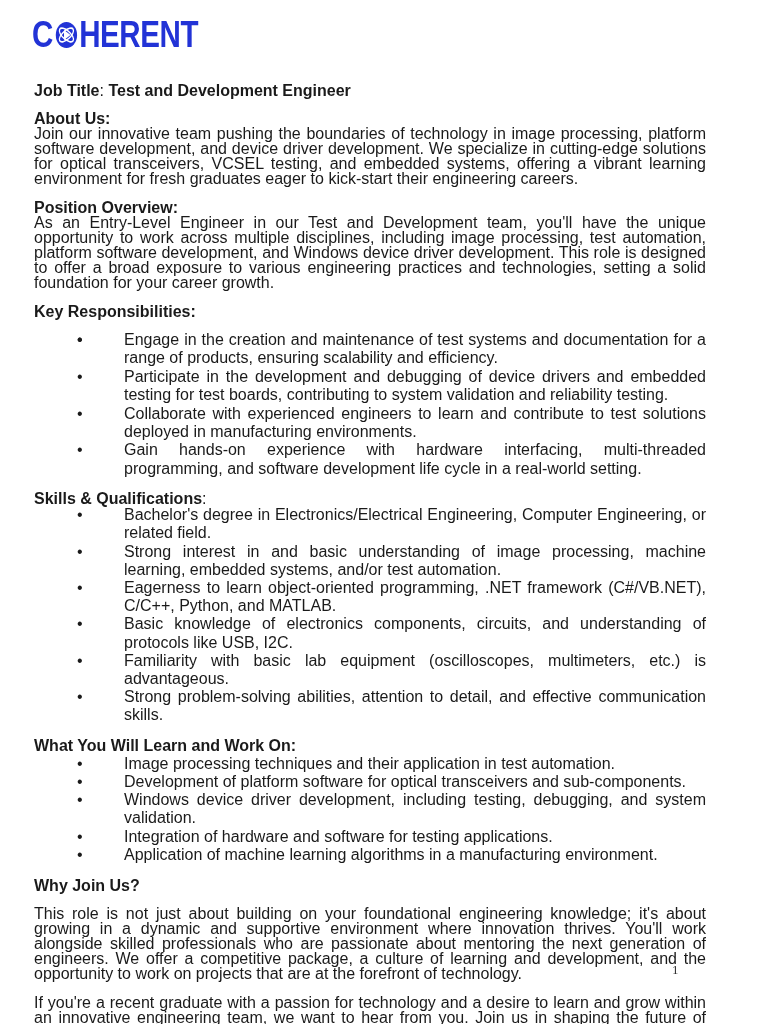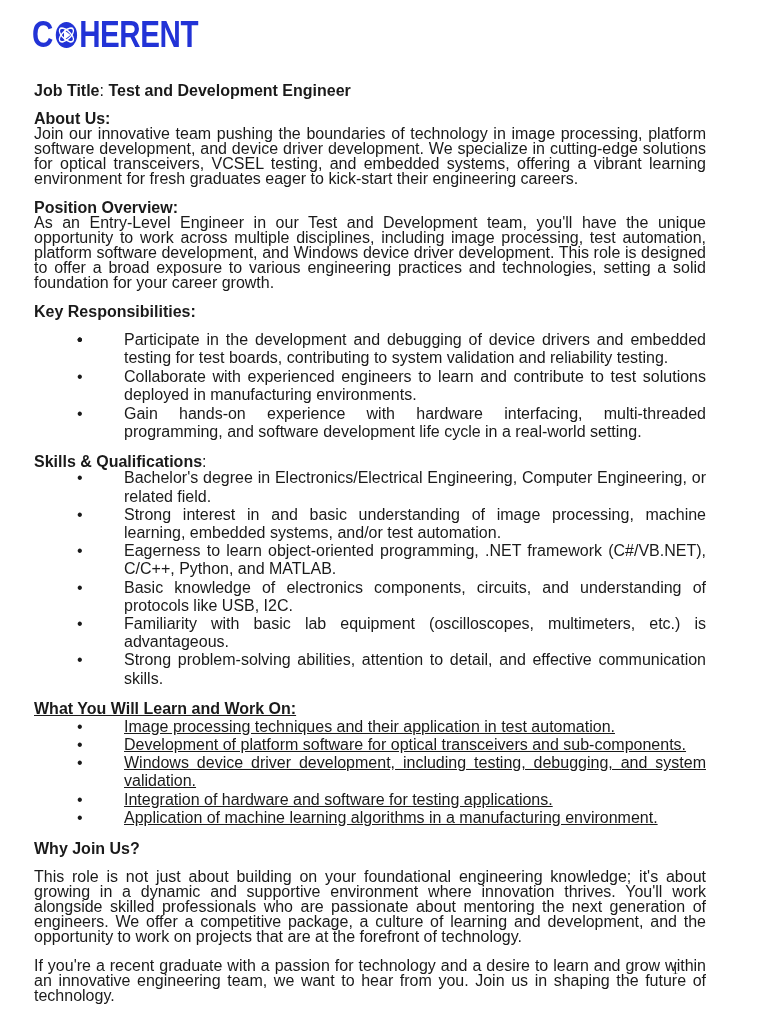--- a/index.html
+++ b/index.html
@@ -61,40 +61,40 @@
 
   <div class="sec">
     <p class="h">Position Overview:</p>
     <p class="justify">As an Entry-Level Engineer in our Test and Development team, you'll have the unique opportunity to work across multiple disciplines, including image processing, test automation, platform software development, and Windows device driver development. This role is designed to offer a broad exposure to various engineering practices and technologies, setting a solid foundation for your career growth.</p>
   </div>
 
   <div class="sec" style="margin-bottom:13px;">
     <p class="h" style="margin-bottom:12px;">Key Responsibilities:</p>
     <ul class="bul resp">
       <li><span class="dot">•</span></li>
-      <li><span class="dot">•</span></li>
+      <li><span class="dot">•</span><span>Engage in the creation and maintenance of test systems and documentation for a range of products, ensuring scalability and efficiency.</span></li>
       <li><span class="dot">•</span><span>Participate in the development and debugging of device drivers and embedded testing for test boards, contributing to system validation and reliability testing.</span></li>
       <li><span class="dot">•</span><span>Collaborate with experienced engineers to learn and contribute to test solutions deployed in manufacturing environments.</span></li>
       <li><span class="dot">•</span><span>Gain hands-on experience with hardware interfacing, multi-threaded programming, and software development life cycle in a real-world setting.</span></li>
     </ul>
   </div>
 
   <div class="sec" style="margin-bottom:13px;">
     <p style=""><span class="h">Skills &amp; Qualifications</span><span>:</span></p>
     <ul class="bul skills">
       <li><span class="dot">•</span><span>Bachelor's degree in Electronics/Electrical Engineering, Computer Engineering, or related field.</span></li>
       <li><span class="dot">•</span><span>Strong interest in and basic understanding of image processing, machine learning, embedded systems, and/or test automation.</span></li>
       <li><span class="dot">•</span><span>Eagerness to learn object-oriented programming, .NET framework (C#/VB.NET), C/C++, Python, and MATLAB.</span></li>
       <li><span class="dot">•</span><span>Basic knowledge of electronics components, circuits, and understanding of protocols like USB, I2C.</span></li>
       <li><span class="dot">•</span><span>Familiarity with basic lab equipment (oscilloscopes, multimeters, etc.) is advantageous.</span></li>
       <li><span class="dot">•</span><span>Strong problem-solving abilities, attention to detail, and effective communication skills.</span></li>
     </ul>
   </div>
 
-  <div class="sec" style="text-decoration:underline;">
+  <div class="sec" style="">
     <p class="h" style="margin-bottom:2px;">What You Will Learn and Work On:</p>
     <ul class="bul learn">
       <li><span class="dot">•</span><span>Image processing techniques and their application in test automation.</span></li>
       <li><span class="dot">•</span><span>Development of platform software for optical transceivers and sub-components.</span></li>
       <li><span class="dot">•</span><span>Windows device driver development, including testing, debugging, and system validation.</span></li>
       <li><span class="dot">•</span><span>Integration of hardware and software for testing applications.</span></li>
       <li><span class="dot">•</span><span>Application of machine learning algorithms in a manufacturing environment.</span></li>
     </ul>
   </div>
 

